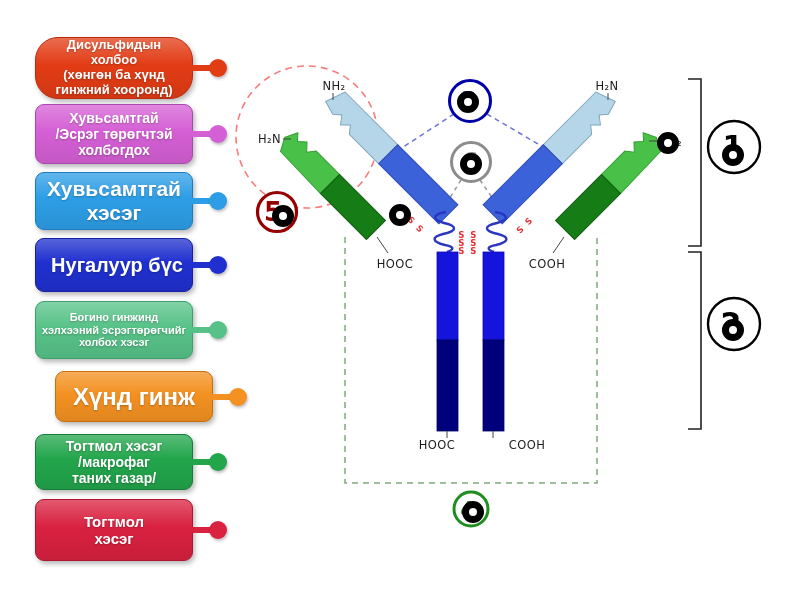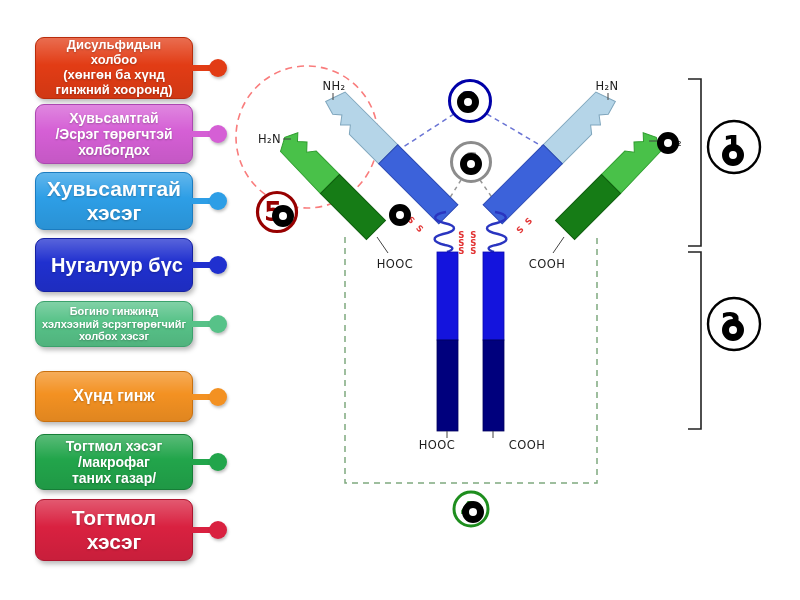--- a/index.html
+++ b/index.html
@@ -109,21 +109,21 @@
     <circle cx="468" cy="102" r="7.5" fill="#fff" stroke="#000" stroke-width="7"></circle>
     <circle cx="471" cy="164" r="7.5" fill="#fff" stroke="#000" stroke-width="7"></circle>
     <circle cx="283" cy="216" r="7.5" fill="#fff" stroke="#000" stroke-width="7"></circle>
     <circle cx="400" cy="215" r="7.5" fill="#fff" stroke="#000" stroke-width="7"></circle>
     <circle cx="668" cy="143" r="7.5" fill="#fff" stroke="#000" stroke-width="7"></circle>
     <circle cx="733" cy="155" r="7.5" fill="#fff" stroke="#000" stroke-width="7"></circle>
     <circle cx="733" cy="330" r="7.5" fill="#fff" stroke="#000" stroke-width="7"></circle>
     <circle cx="473" cy="512" r="7.5" fill="#fff" stroke="#000" stroke-width="7"></circle>
   </svg>
 
-  <div class="card" style="top: 37px; height: 62px; font-size: 13px; background-color: rgb(226, 60, 21); border-color: rgb(185, 44, 11);">
+  <div class="card" style="top: 37px; height: 62px; font-size: 13px; background-color: rgb(226, 60, 21); border-color: rgb(185, 44, 11); border-radius: 23px;">
     <span class="card-text">Дисульфидын холбоо
 (хөнгөн ба хүнд
 гинжний хооронд)</span>
     <span class="stem" style="background-color: rgb(226, 60, 21);"></span>
     <span class="dot" style="background-color: rgb(226, 60, 21);"></span>
   </div>
   <div class="card" style="top: 104px; height: 60px; font-size: 14px; background-color: rgb(213, 95, 213); border-color: rgb(171, 72, 176);">
     <span class="card-text">Хувьсамтгай
 /Эсрэг төрөгчтэй
 холбогдох</span>
@@ -134,38 +134,38 @@
     <span class="card-text">Хувьсамтгай
 хэсэг</span>
     <span class="stem" style="background-color: rgb(45, 158, 230);"></span>
     <span class="dot" style="background-color: rgb(45, 158, 230);"></span>
   </div>
   <div class="card" style="top: 238px; height: 54px; font-size: 20px; background-color: rgb(32, 48, 207); border-color: rgb(21, 33, 162); padding-left: 12px;">
     <span class="card-text">Нугалуур бүс</span>
     <span class="stem" style="background-color: rgb(32, 48, 207);"></span>
     <span class="dot" style="background-color: rgb(32, 48, 207);"></span>
   </div>
-  <div class="card" style="top: 301px; height: 46px; font-size: 11px; background-color: rgb(87, 194, 136); border-color: rgb(59, 162, 108);">
+  <div class="card" style="top: 301px; height: 58px; font-size: 11px; background-color: rgb(87, 194, 136); border-color: rgb(59, 162, 108);">
     <span class="card-text">Богино гинжинд
 хэлхээний эсрэгтөрөгчийг
 холбох хэсэг</span>
     <span class="stem" style="background-color: rgb(87, 194, 136);"></span>
     <span class="dot" style="background-color: rgb(87, 194, 136);"></span>
   </div>
-  <div class="card" style="top: 371px; height: 51px; font-size: 16px; background-color: rgb(243, 145, 34); border-color: rgb(201, 112, 14);">
+  <div class="card" style="top: 371px; height: 51px; font-size: 24px; background-color: rgb(243, 145, 34); border-color: rgb(201, 112, 14); margin-left: 20px;">
     <span class="card-text">Хүнд гинж</span>
     <span class="stem" style="background-color: rgb(243, 145, 34);"></span>
     <span class="dot" style="background-color: rgb(243, 145, 34);"></span>
   </div>
   <div class="card" style="top: 434px; height: 56px; font-size: 14px; background-color: rgb(34, 165, 75); border-color: rgb(22, 126, 55);">
     <span class="card-text">Тогтмол хэсэг
 /макрофаг
 таних газар/</span>
     <span class="stem" style="background-color: rgb(34, 165, 75);"></span>
     <span class="dot" style="background-color: rgb(34, 165, 75);"></span>
   </div>
-  <div class="card" style="top: 499px; height: 62px; font-size: 21px; background-color: rgb(217, 33, 64); border-color: rgb(173, 20, 46);">
+  <div class="card" style="top: 499px; height: 62px; font-size: 15px; background-color: rgb(217, 33, 64); border-color: rgb(173, 20, 46);">
     <span class="card-text">Тогтмол
 хэсэг</span>
     <span class="stem" style="background-color: rgb(217, 33, 64);"></span>
     <span class="dot" style="background-color: rgb(217, 33, 64);"></span>
   </div>
 </div>
 
 </body></html>

